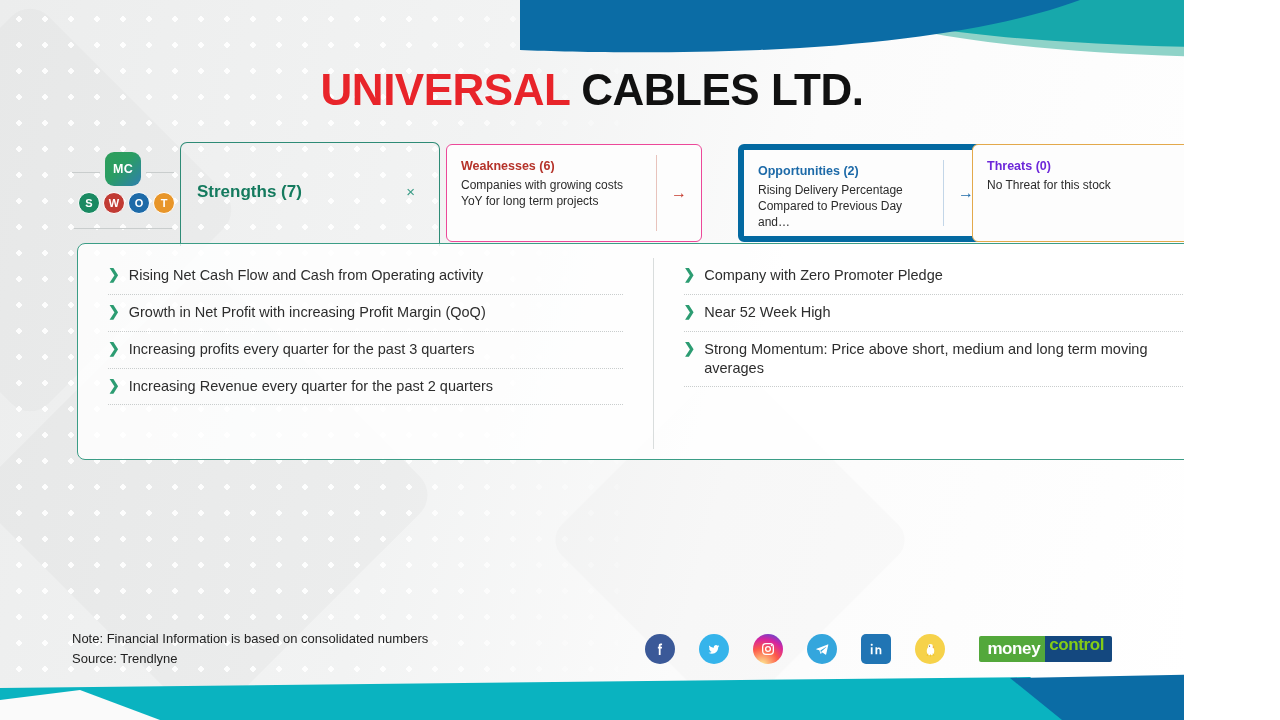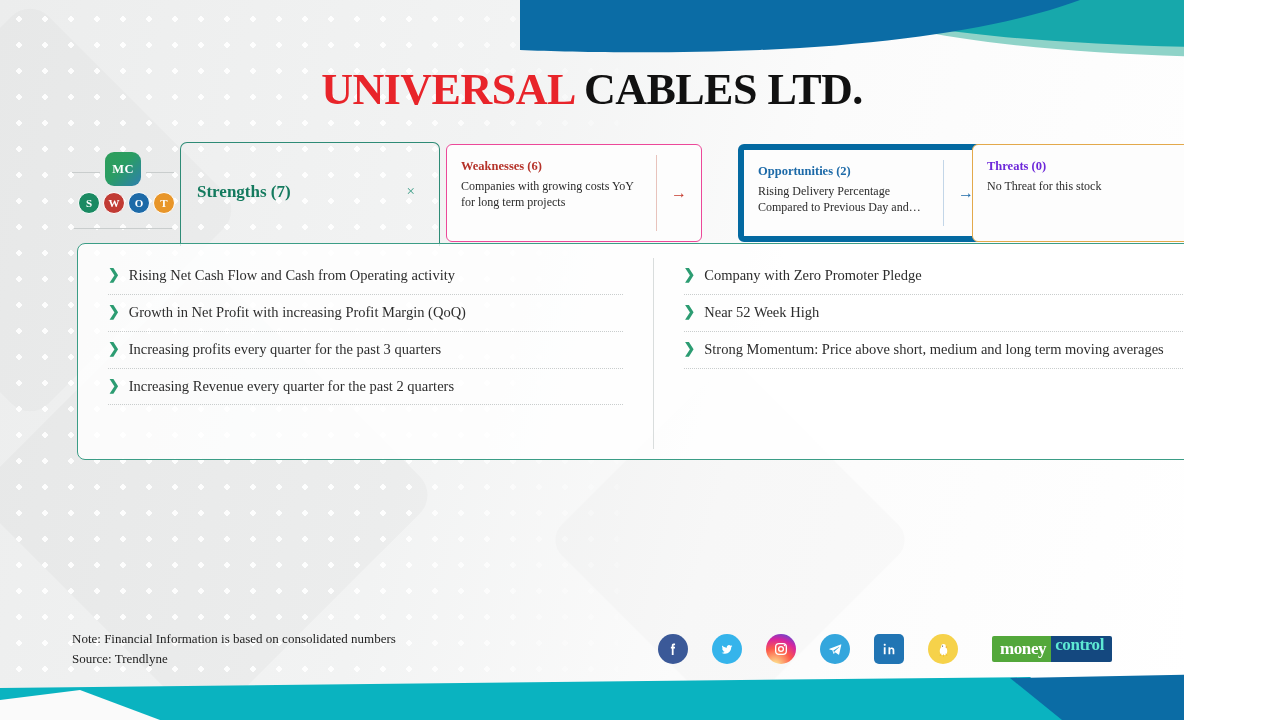--- a/index.html
+++ b/index.html
@@ -6,21 +6,20 @@
   html, body {
     width: 1280px; height: 720px;
     font-family: "Liberation Sans", sans-serif;
     overflow: hidden;
   }
   #stage {
     position: relative;
     width: 1184px; height: 720px;
     background: #f7f7f7;
     overflow: hidden;
-    font-family: Liberation Serif, serif;
   }
 
   
   .bg-base {
     position: absolute; inset: 0;
     background: linear-gradient(105deg, #eceded 0%, #f2f3f3 38%, #fbfbfb 62%, #ffffff 100%);
   }
   .bg-dots {
     position: absolute; left: 0; top: 0; width: 660px; height: 720px;
     background-image: radial-gradient(#ffffff 2.6px, transparent 2.7px);
@@ -223,21 +222,21 @@
     margin-left: 10px;
     display: flex; height: 26px;
     border-radius: 2px; overflow: hidden;
     font-size: 17px; font-weight: 700; letter-spacing: -0.4px;
   }
   .mc-logo .m1 {
     background: #53a83b; color: #fff;
     padding: 0 5px 0 8px; display: flex; align-items: center;
   }
   .mc-logo .m2 {
-    background: #14487f; color: #5eead4;
+    background: #14487f; color: #84cc16;
     padding: 0 8px 8px 4px; display: flex; align-items: center;
   }
 </style>
 </head>
 <body>
 
 <div id="stage">
 
   <div class="bg-base"></div>
   <div class="bg-diamond2"></div>

